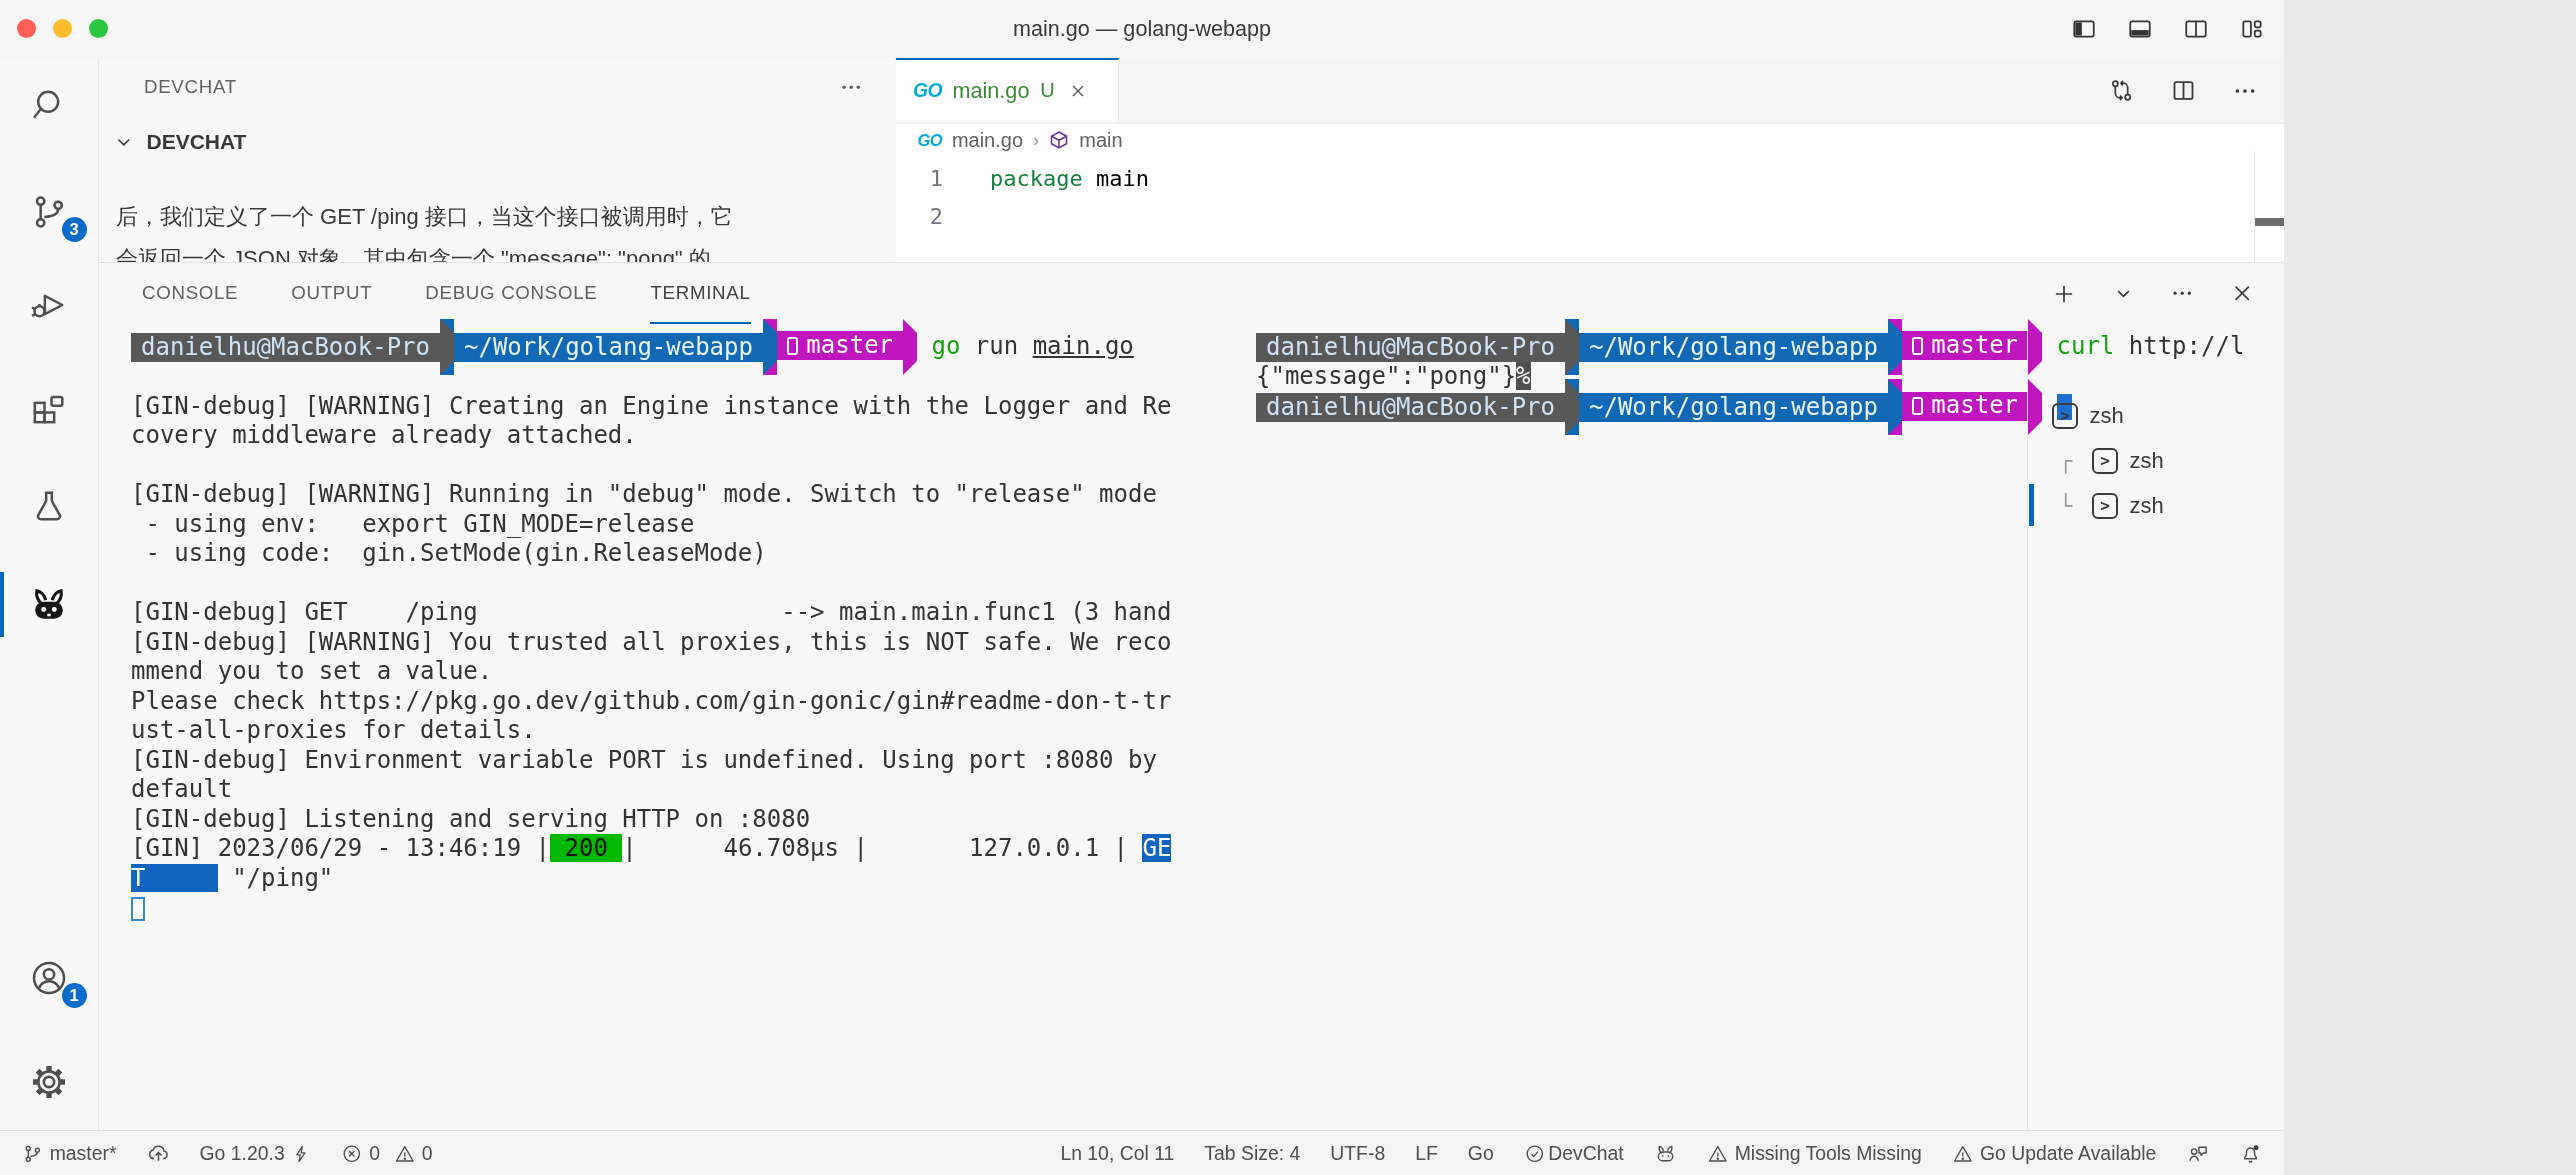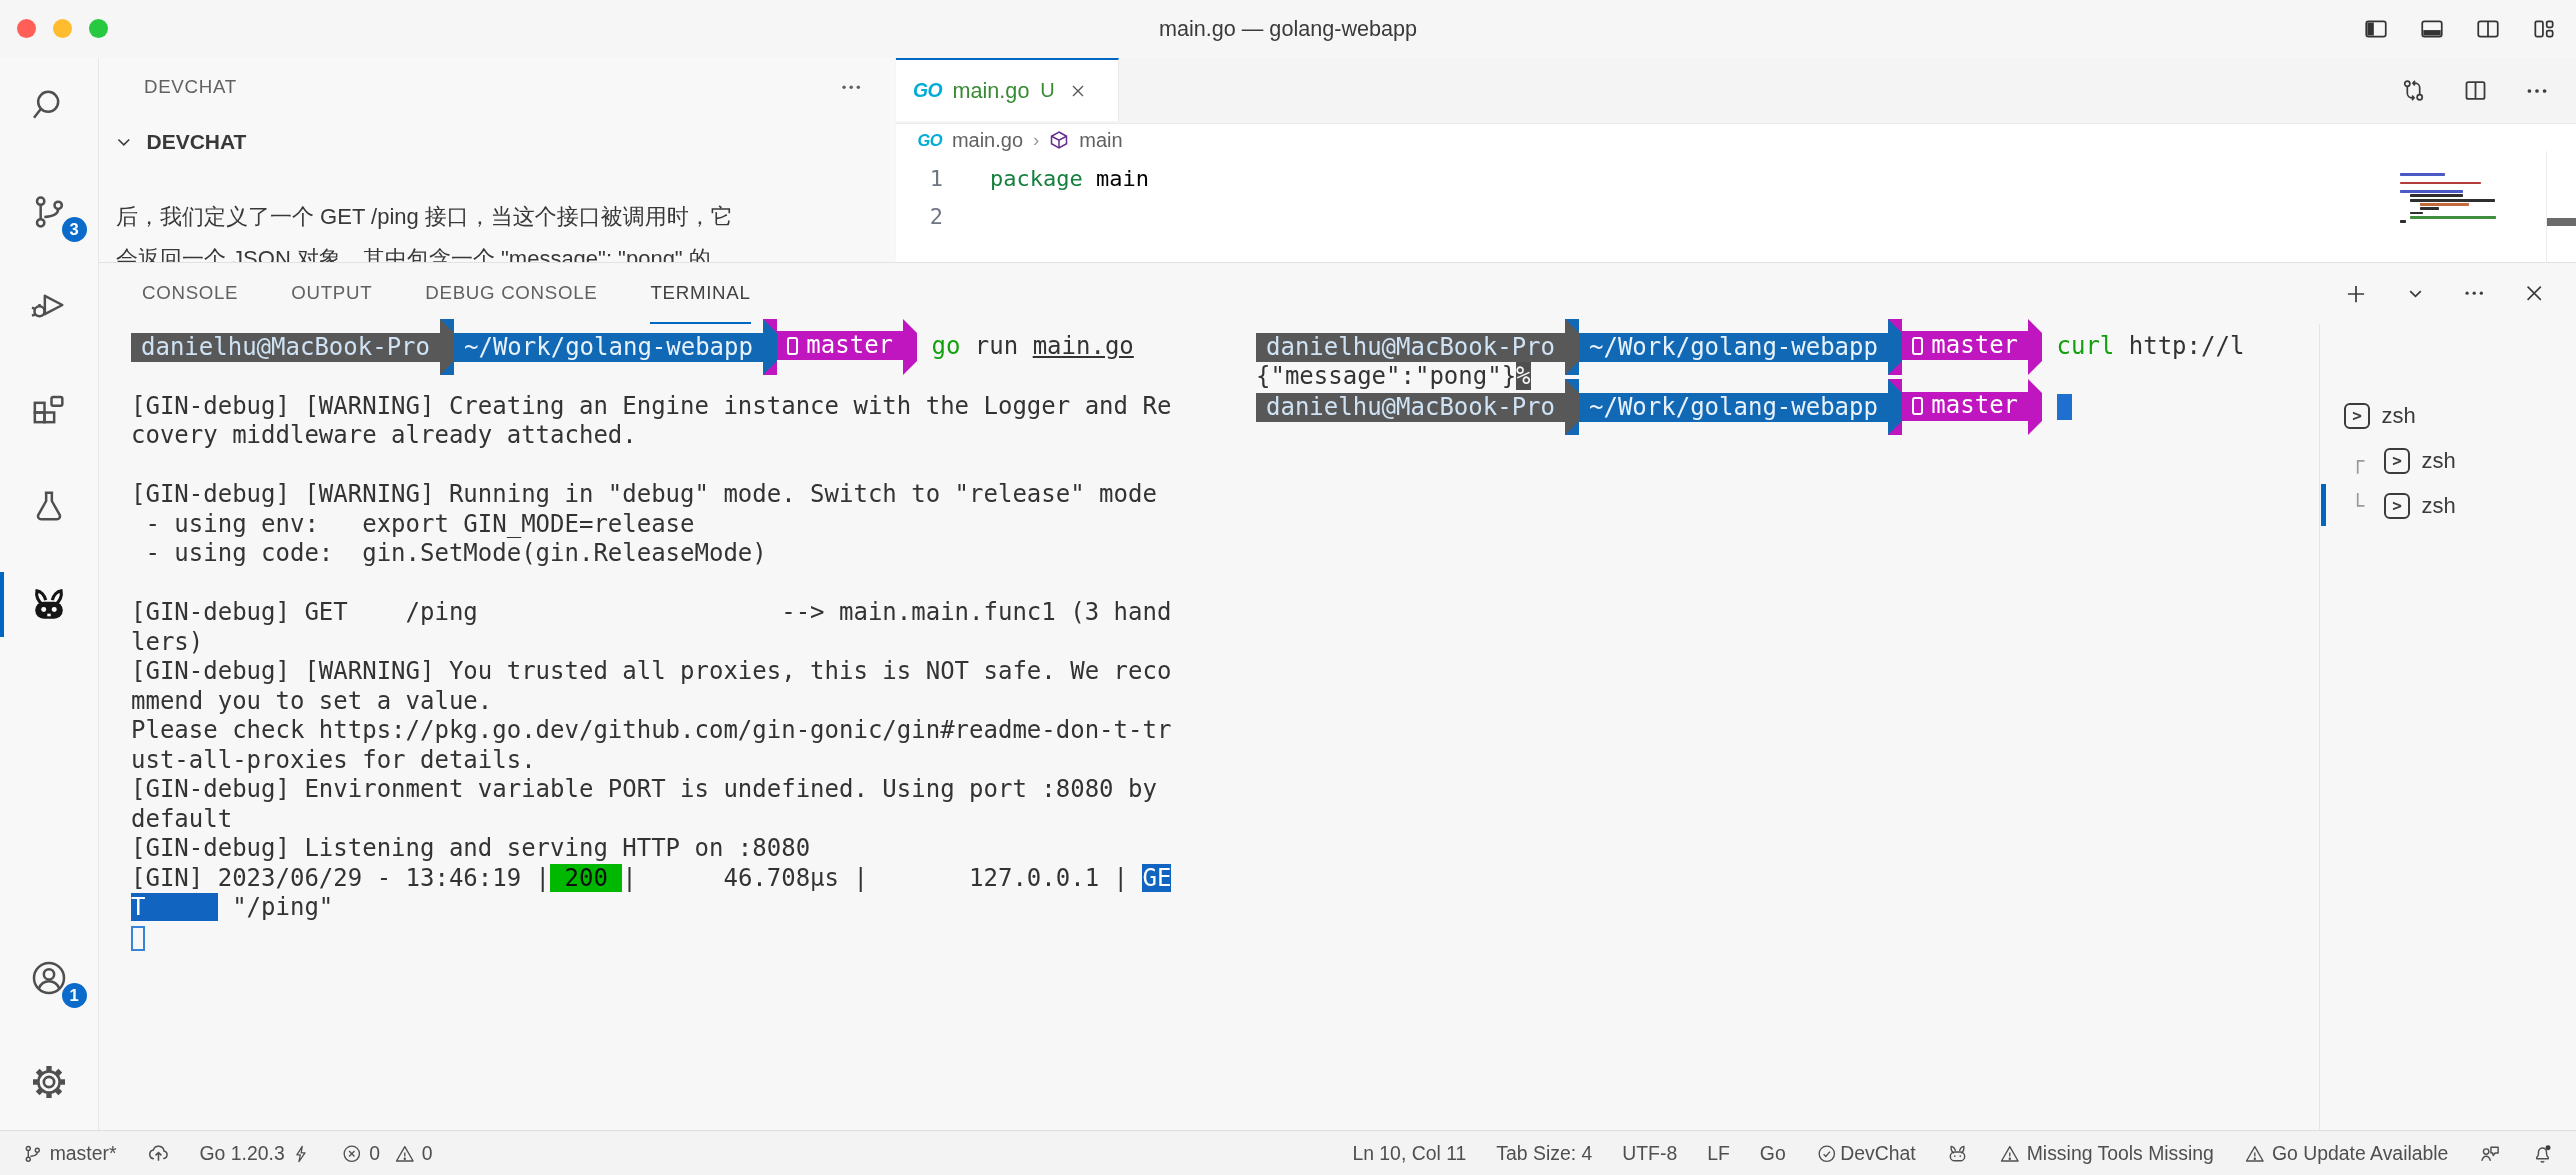--- a/index.html
+++ b/index.html
@@ -1,16 +1,16 @@
 <!DOCTYPE html>
 <html style="--accent-blue: #0067c0; --badge-bg: #0b6bcb; --seg-user-bg: #585858; --seg-user-fg: #cfe3f5; --seg-dir-bg: #1168b5; --seg-dir-fg: #e8f2fb; --seg-branch-bg: #bf16bf; --status-green-bg: #00b800; --method-blue-bg: #1165c0; --cmd-green: #13a10e; --traffic-red: #ff5f57; --traffic-yellow: #febc2e; --traffic-green: #28c840;font-size:11.5px"><head>
 <meta charset="utf-8">
 <style>
   html,body{margin:0;padding:0;background:#e9e9e9;}
-  #app{position:relative;width:2576px;height:1176px;background:#f6f6f6;overflow:hidden;
+  #app{position:relative;width:2284px;height:1176px;background:#f6f6f6;overflow:hidden;
        font-family:"Liberation Sans",sans-serif;color:#3b3b3b;}
   svg{display:block;}
 
   
   .titlebar{position:absolute;left:0;top:0;right:0;height:58px;background:#f6f6f6;border-bottom:0.7px solid #dcdcdc;}
   .traffic{position:absolute;left:17px;top:18.7px;display:flex;gap:16.5px;}
   .light{width:19.4px;height:19.4px;border-radius:50%;}
   .win-title{position:absolute;left:216px;right:216px;top:0;height:58px;display:flex;align-items:center;justify-content:center;
              font-size:21.6px;font-weight:500;color:#3a3a3a;}
   .tb-icons{position:absolute;right:18.7px;top:0;height:58px;display:flex;align-items:center;gap:30px;color:#333;}
@@ -341,21 +341,20 @@
         <div id="left-lines">
             <div class="term-line"><span></span></div>
             <div class="term-line"><span>[GIN-debug] [WARNING] Creating an Engine instance with the Logger and Re</span></div>
             <div class="term-line"><span>covery middleware already attached.</span></div>
             <div class="term-line"><span></span></div>
             <div class="term-line"><span>[GIN-debug] [WARNING] Running in "debug" mode. Switch to "release" mode</span></div>
             <div class="term-line"><span> - using env:   export GIN_MODE=release</span></div>
             <div class="term-line"><span> - using code:  gin.SetMode(gin.ReleaseMode)</span></div>
             <div class="term-line"><span></span></div>
             <div class="term-line"><span>[GIN-debug] GET    /ping                     --&gt; main.main.func1 (3 hand</span></div>
-            <div class="term-line"><span>lers)</span></div>
             <div class="term-line"><span>[GIN-debug] [WARNING] You trusted all proxies, this is NOT safe. We reco</span></div>
             <div class="term-line"><span>mmend you to set a value.</span></div>
             <div class="term-line"><span>Please check https://pkg.go.dev/github.com/gin-gonic/gin#readme-don-t-tr</span></div>
             <div class="term-line"><span>ust-all-proxies for details.</span></div>
             <div class="term-line"><span>[GIN-debug] Environment variable PORT is undefined. Using port :8080 by</span></div>
             <div class="term-line"><span>default</span></div>
             <div class="term-line"><span>[GIN-debug] Listening and serving HTTP on :8080</span></div>
             <div class="term-line"><span>[GIN] 2023/06/29 - 13:46:19 |</span><span class="badge-green"> 200 </span><span>|      46.708µs |       127.0.0.1 | </span><span class="badge-blue">GE</span></div>
             <div class="term-line"><span class="badge-blue">T     </span><span> "/ping"</span></div>
             <div class="term-line"><span class="cursor-outline"></span></div>

